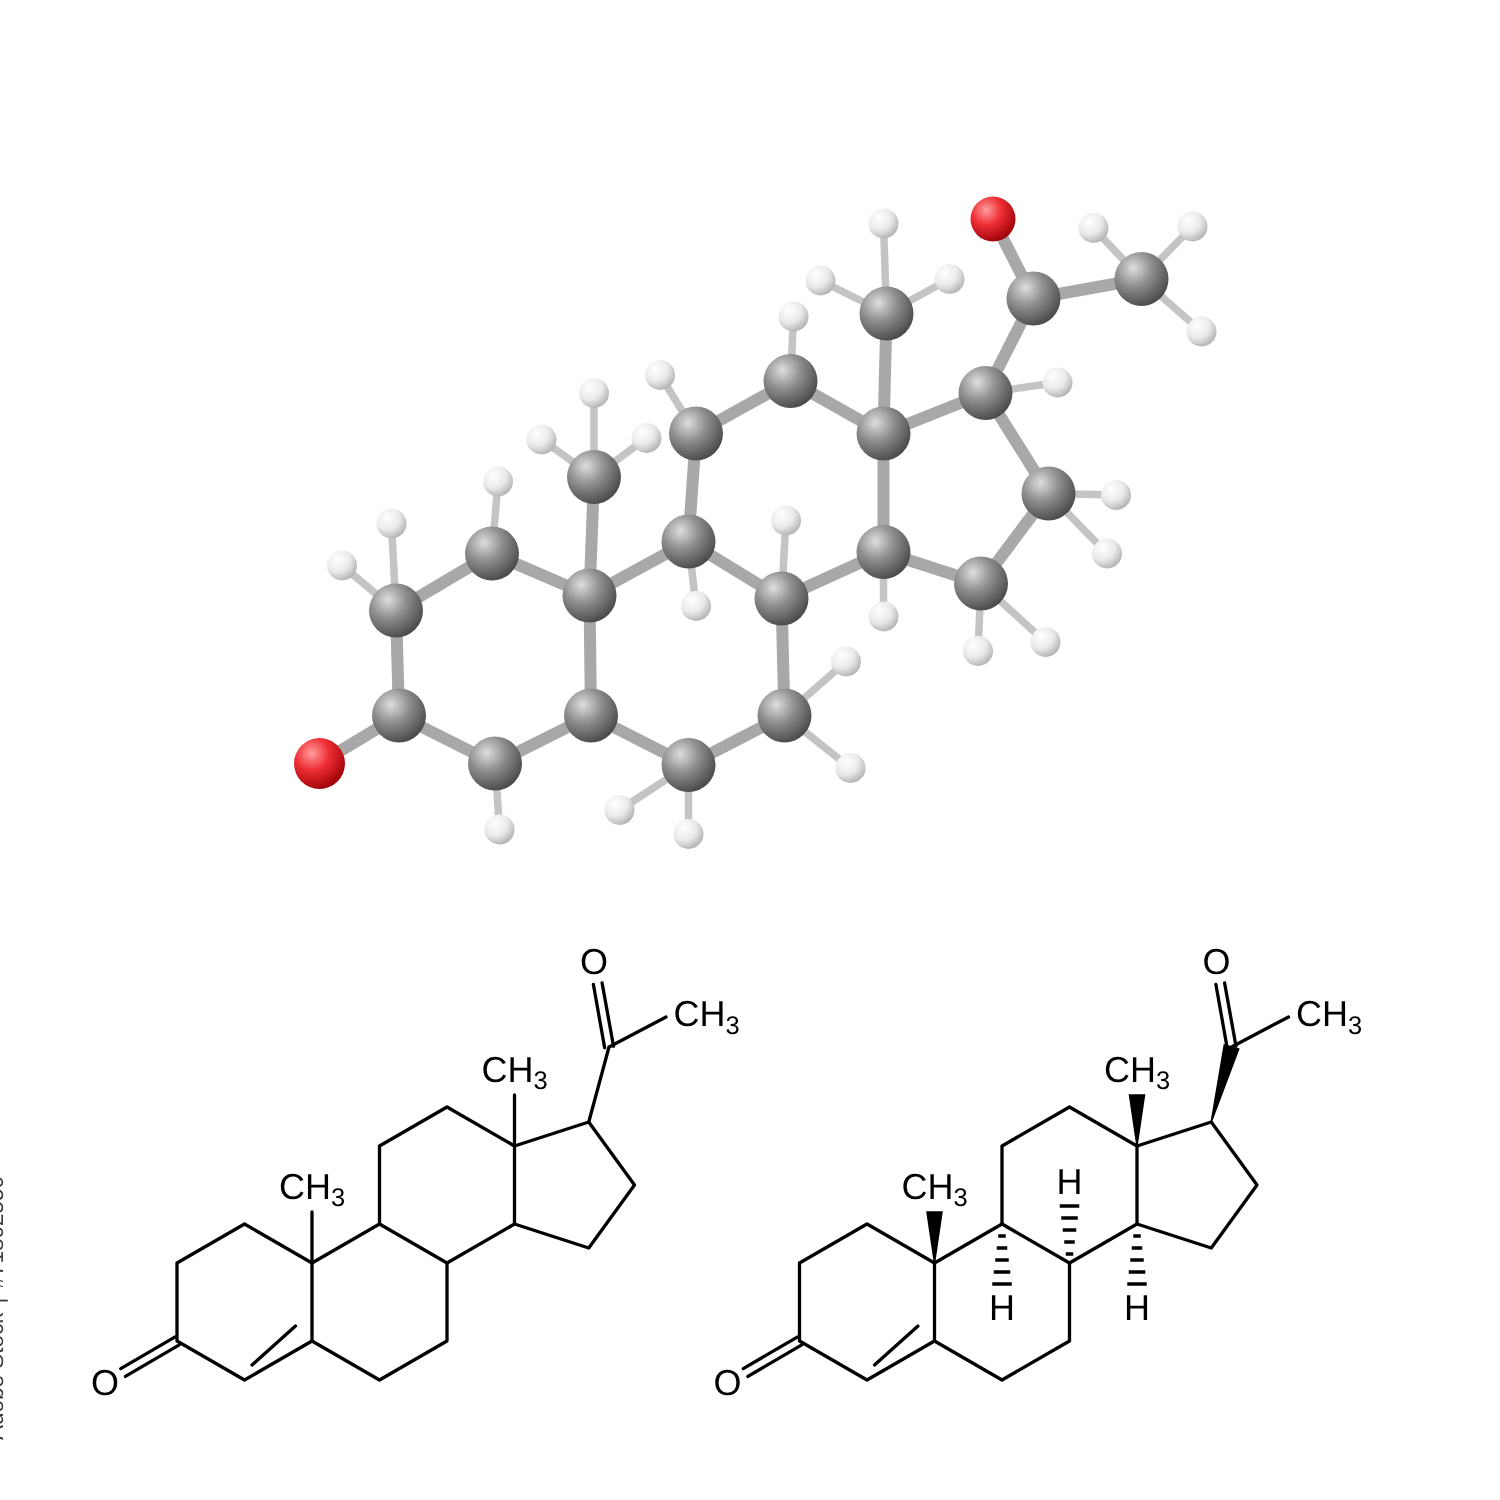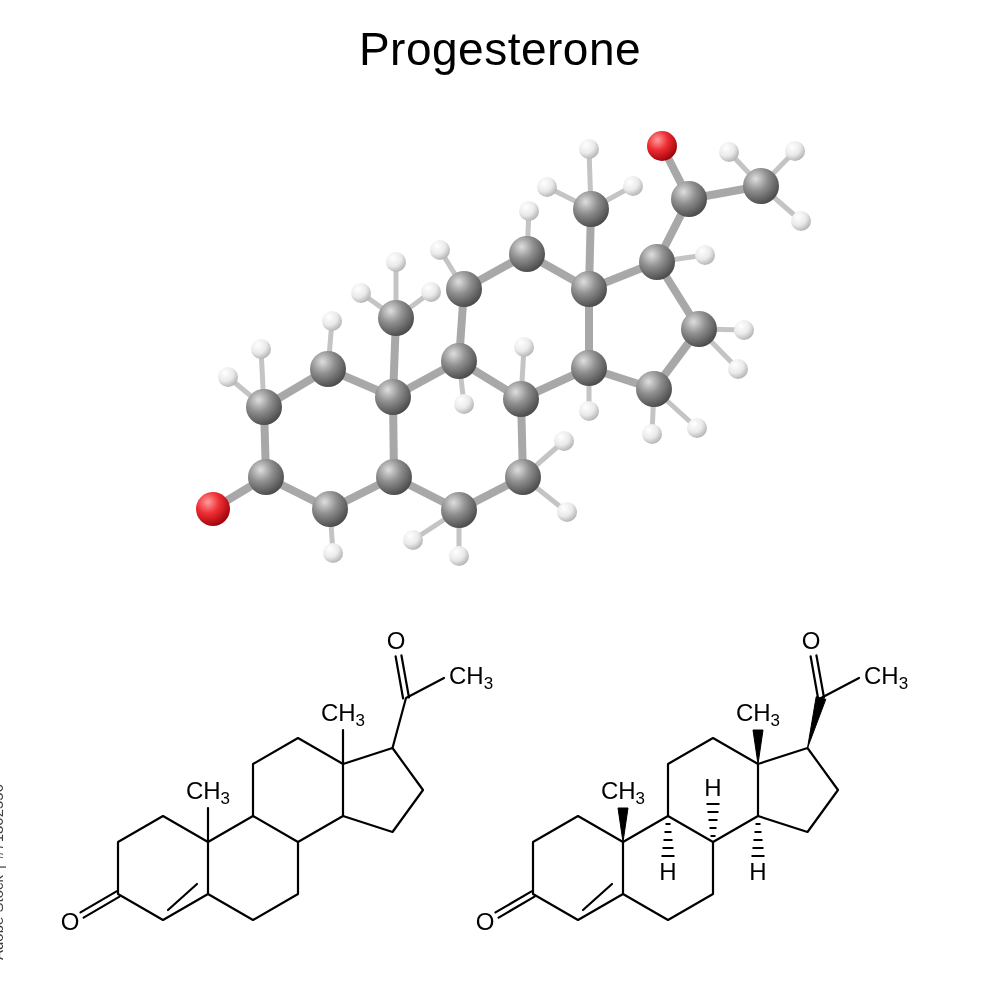--- a/index.html
+++ b/index.html
@@ -16,21 +16,20 @@
   .wedge{fill:#000;stroke:#000;stroke-width:1;}
   .hash{stroke:#000;stroke-width:2.2;stroke-linecap:butt;}
   text.atomlabel{font-family:"Liberation Sans",sans-serif;font-size:24px;fill:#000;}
   tspan.sub{font-size:17px;}
 </style>
 </head>
 <body>
 
 <div class="canvas">
 
-  <div class="page-title">Progesterone</div>
 
   <svg width="1000" height="1000" viewBox="0 0 1000 1000">
     <defs>
       <radialGradient id="gradC" cx="35%" cy="30%" r="75%">
         <stop offset="0%" stop-color="#dedede"></stop>
         <stop offset="45%" stop-color="#8f8f8f"></stop>
         <stop offset="100%" stop-color="#474747"></stop>
       </radialGradient>
       <radialGradient id="gradH" cx="35%" cy="30%" r="75%">
         <stop offset="0%" stop-color="#ffffff"></stop>

